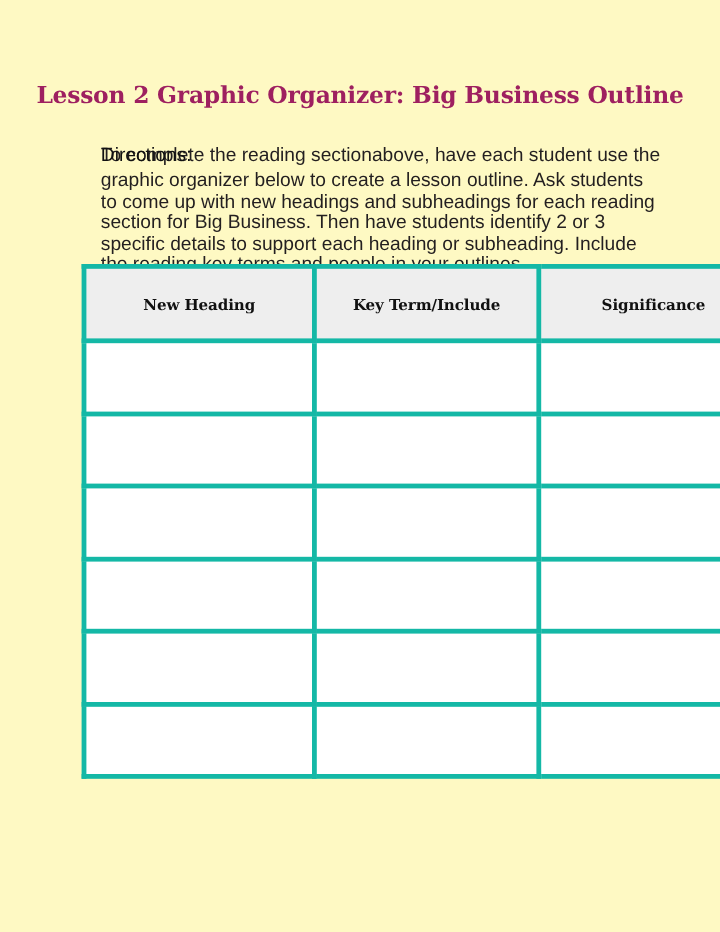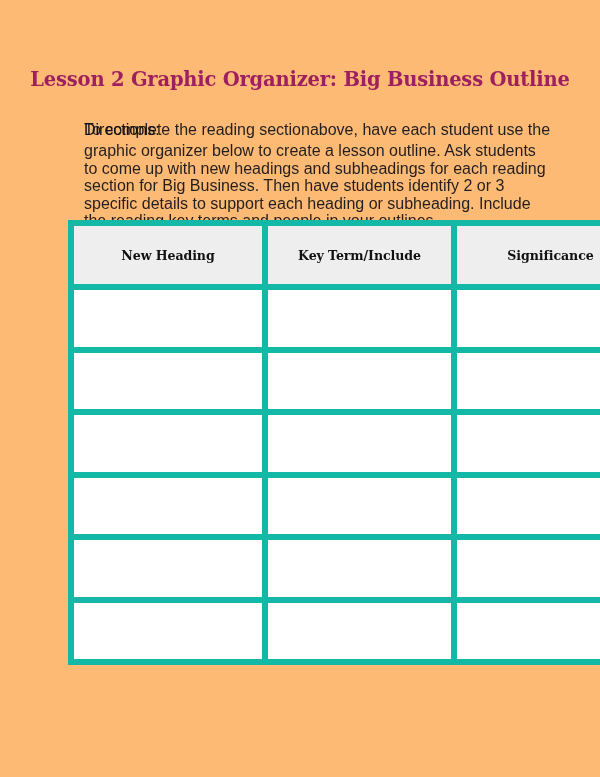--- a/index.html
+++ b/index.html
@@ -11,21 +11,21 @@
     width: 600px;
     height: 777px;
     position: relative;
     font-family: "Liberation Sans", sans-serif;
     overflow: hidden;
   }
 
   .page {
     position: absolute;
     inset: 0;
-    background: #fdba74;
+    background: #fef9c3;
   }
 
   
   .doc-title {
     position: absolute;
     left: 0;
     right: 0;
     top: 68px;
     text-align: center;
     font-family: "DejaVu Serif", "Liberation Serif", serif;
@@ -76,21 +76,21 @@
   .organizer-table {
     position: absolute;
     left: 68px;
     top: 220px;
     width: 462px;
     border-collapse: collapse;
     table-layout: fixed;
   }
   .organizer-table th,
   .organizer-table td {
-    border: 6px solid #14b8a6;
+    border: 4px solid #14b8a6;
     padding: 16px;
     margin: 0;
   }
   .organizer-table th {
     background: #eeeeee;
     height: 26px;
     font-family: "DejaVu Serif", "Liberation Serif", serif;
     font-weight: bold;
     font-size: 12.6px;
     color: #111111;

